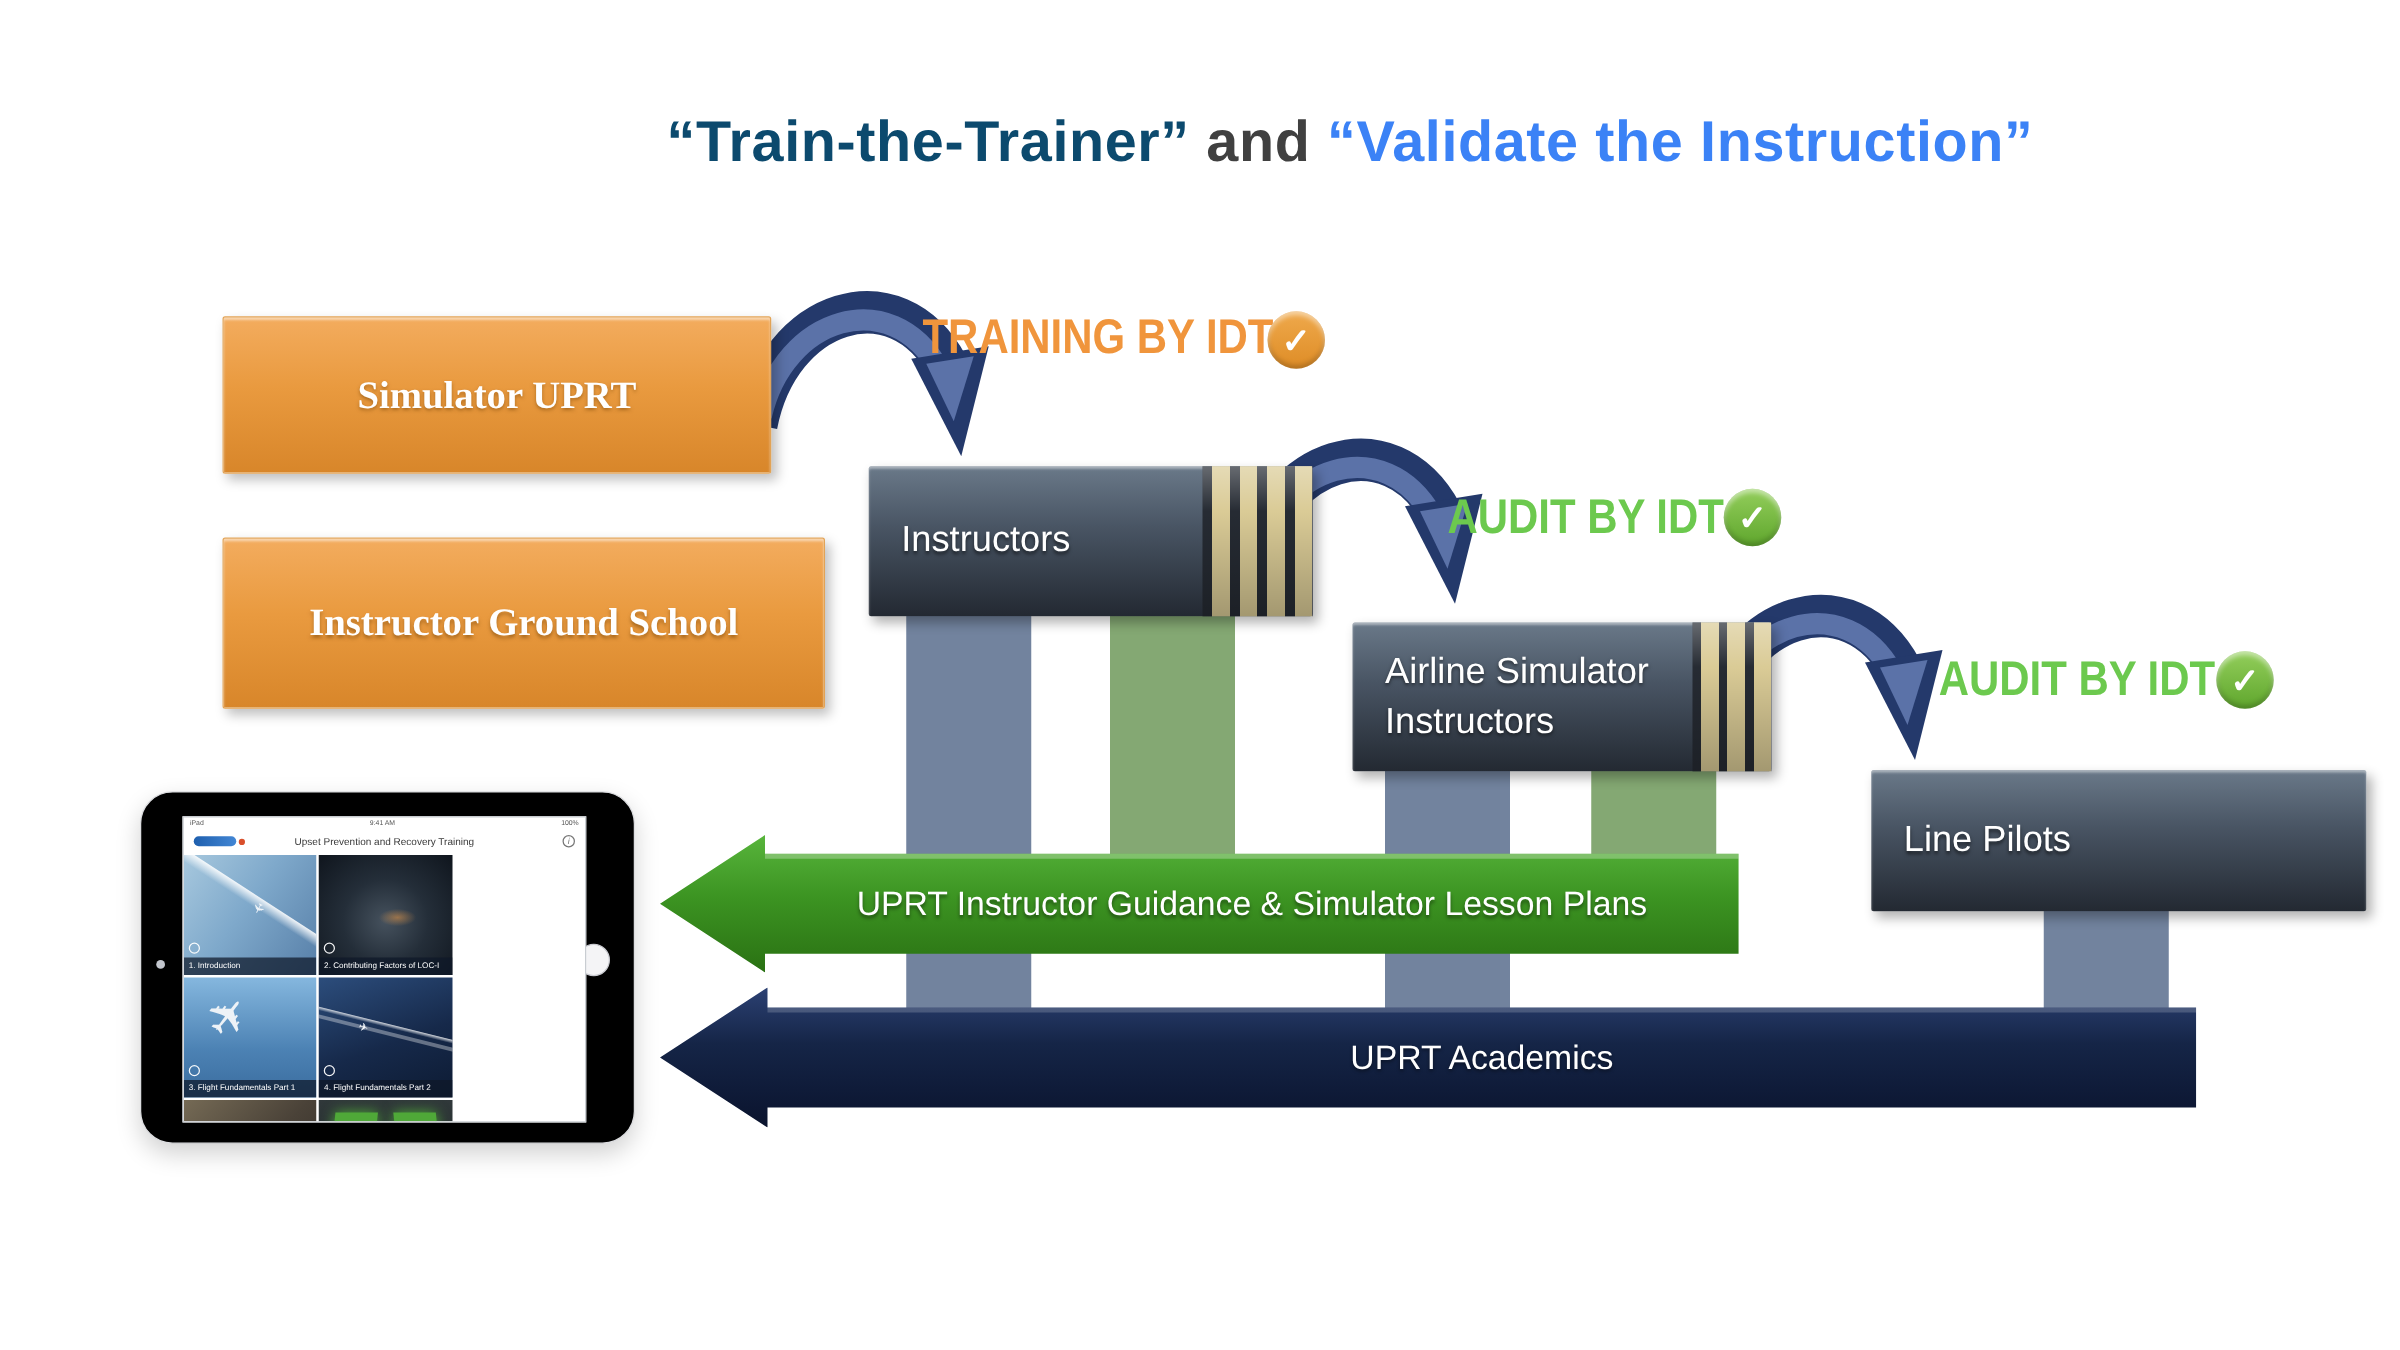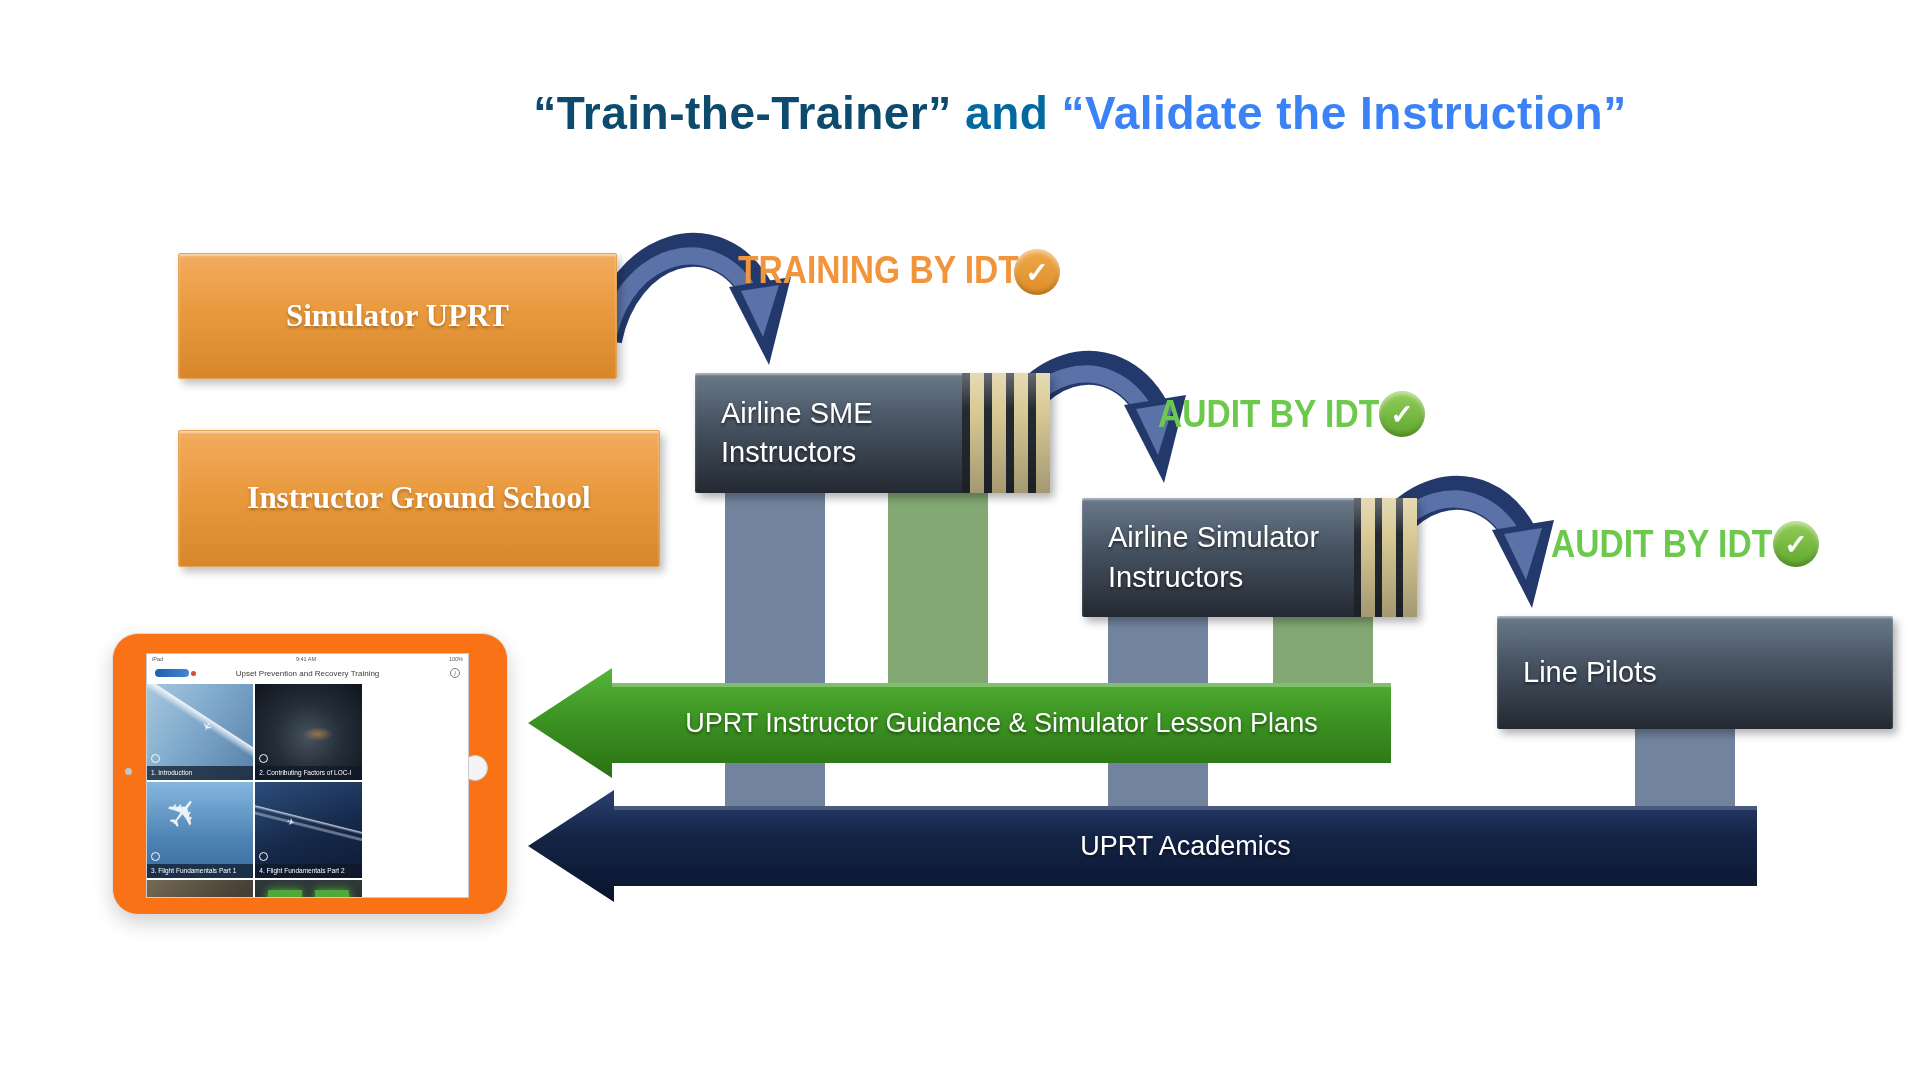--- a/index.html
+++ b/index.html
@@ -3,21 +3,21 @@
 <meta charset="utf-8">
 <style>
   html,body{margin:0;padding:0;background:#fff;}
   .canvas{position:relative;width:1920px;height:1080px;background:#ffffff;overflow:hidden;
           font-family:"Liberation Sans",sans-serif;}
 
   
   .title{position:absolute;left:240px;top:86px;width:1680px;text-align:center;
          font-size:46px;font-weight:700;letter-spacing:.5px;white-space:nowrap;}
   .title .t-orange{color:#0c4a6e;}
-  .title .t-gray{color:#0369a1;margin-top:29px;}
+  .title .t-gray{color:#404040;margin-top:29px;}
   .title .t-green{color:#3b82f6;}
 
   
   .obox{position:absolute;display:flex;align-items:center;justify-content:center;
         background:linear-gradient(180deg,#F3AC5E 0%,#E99A3F 45%,#D8862A 100%);
         border:1px solid #E2A356;border-radius:2px;
         box-shadow:inset 0 2px 2px rgba(255,255,255,.5), 4px 5px 9px rgba(0,0,0,.25);
         color:#fff;font-size:31px;font-weight:700;line-height:1.25;
         text-shadow:0 2px 3px rgba(120,70,10,.55);font-family:Liberation Serif, serif;}
 
@@ -56,21 +56,21 @@
   .banner{position:absolute;}
   .banner svg{position:absolute;left:0;top:0;}
   .banner .banner-text{position:absolute;display:flex;align-items:center;justify-content:center;
         color:#fff;font-size:27px;font-weight:500;text-shadow:0 2px 3px rgba(0,0,0,.45);white-space:nowrap;}
 
   
   .ribbon{position:absolute;width:200px;height:175px;}
 
   
   .ipad{position:absolute;left:112px;top:633px;width:394px;height:280px;
-        background:#f97316;border:1px solid #DCDDE0;border-radius:26px;
+        background:#000000;border:1px solid #DCDDE0;border-radius:26px;
         box-shadow:0 8px 20px rgba(0,0,0,.18);}
   .ipad .camera{position:absolute;left:12px;top:134px;width:7px;height:7px;border-radius:50%;background:#C2C6CD;}
   .ipad .home-btn{position:absolute;left:349px;top:121px;width:26px;height:26px;border-radius:50%;
         background:#F4F4F6;border:1px solid #C9CAD0;box-sizing:border-box;}
   .screen{position:absolute;left:33px;top:19px;width:323px;height:245px;background:#fff;
         border:1px solid #C9CDD2;box-sizing:border-box;overflow:hidden;}
   .statusbar{height:9px;display:flex;align-items:center;justify-content:space-between;
         padding:0 5px;font-size:5.5px;color:#555;}
   .navbar{position:relative;height:21px;border-bottom:1px solid #D5D5D5;background:#fff;
         display:flex;align-items:center;justify-content:center;}
@@ -172,21 +172,20 @@
   </div>
 
   <div class="obox" style="left:178px;top:253px;width:437px;height:124px;">
     <span>Simulator UPRT</span>
   </div>
   <div class="obox" style="left:178px;top:430px;width:420px;height:135px;padding:0 30px;">
     <span>Instructor Ground School</span>
   </div>
 
   <div class="dbox" style="left:695px;top:373px;width:355px;height:120px;">
-    <span>Airline SME</span>
     <span>Instructors</span>
     <span class="stripes stripes-4"></span>
   </div>
   <div class="dbox" style="left:1082px;top:498px;width:335px;height:119px;">
     <span>Airline Simulator</span>
     <span>Instructors</span>
     <span class="stripes stripes-3"></span>
   </div>
   <div class="dbox" style="left:1497px;top:616px;width:396px;height:113px;">
     <span>Line Pilots</span>

